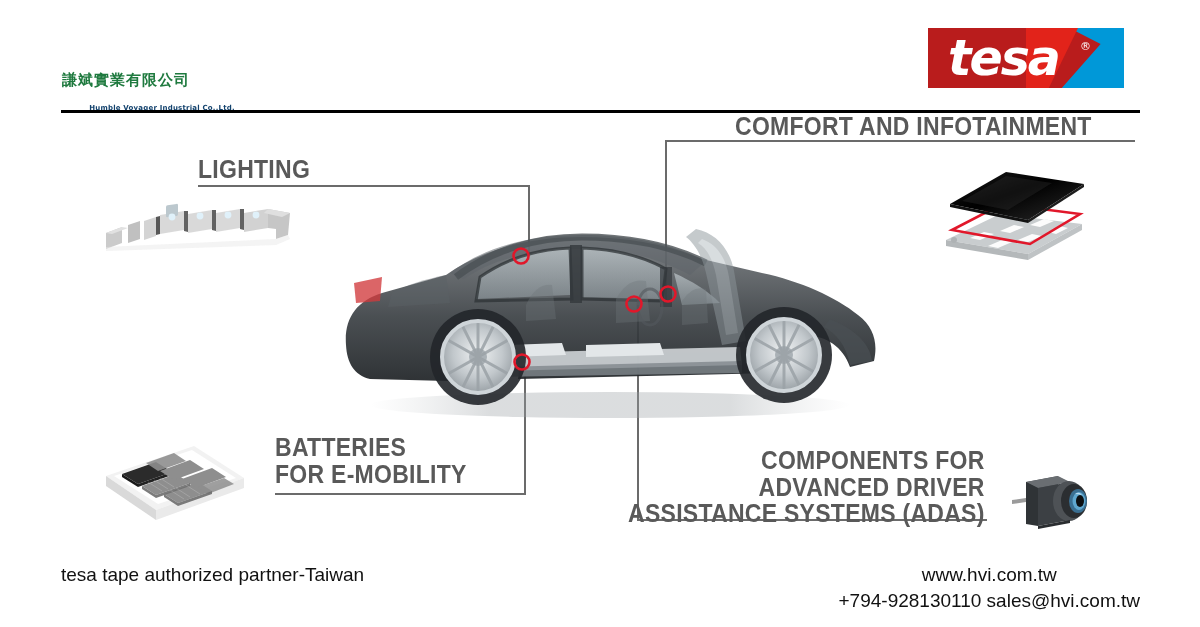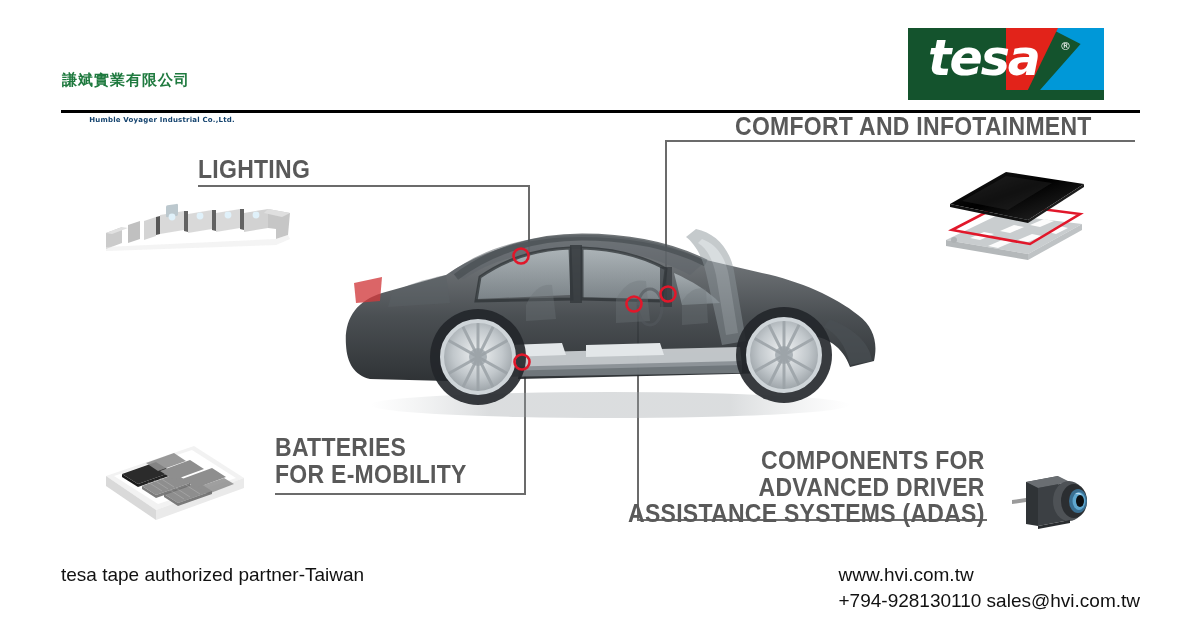--- a/index.html
+++ b/index.html
@@ -8,24 +8,24 @@
   #stage{position:relative;width:1200px;height:627px;background:#ffffff;}
 
   
   #hvi-logo{position:absolute;left:62px;top:22px;width:200px;height:86px;}
   #hvi-mark{position:absolute;left:32px;top:0;width:72px;height:64px;}
   #hvi-cn{position:absolute;left:0;top:49px;width:200px;text-align:left;
           font-family:"DejaVu Sans",sans-serif;font-weight:bold;font-size:15px;
           letter-spacing:1px;color:#1f7a3f;line-height:18px;white-space:nowrap;}
   #hvi-en{position:absolute;left:0;top:82px;width:200px;text-align:center;
           font-family:"DejaVu Sans",sans-serif;font-weight:bold;font-size:7px;
-          letter-spacing:.2px;color:#14436e;white-space:nowrap;margin-top:12px;}
-
-  #tesa-logo{position:absolute;left:908px;top:28px;width:196px;height:72px;
-             overflow:hidden;background:#14532d;}
+          letter-spacing:.2px;color:#14436e;white-space:nowrap;}
+
+  #tesa-logo{position:absolute;left:928px;top:28px;width:196px;height:60px;
+             overflow:hidden;background:#b91c1c;}
   #tesa-swoosh{position:absolute;right:0;top:0;width:78px;height:62px;
                background:#0098d8;
                clip-path:polygon(100% 0,100% 100%,18% 100%,70% 26%,30% 0);}
   #tesa-swoosh2{position:absolute;right:46px;top:0;width:52px;height:62px;
                background:#e2231a;
                clip-path:polygon(0 0,100% 0,42% 100%,0 100%);}
   #tesa-word{position:absolute;left:20px;top:2px;color:#fff;font-size:49px;
              font-weight:bold;font-style:italic;letter-spacing:-2px;
              font-family:"DejaVu Sans",sans-serif;}
   #tesa-reg{position:absolute;left:152px;top:12px;color:#fff;font-size:11px;
@@ -52,21 +52,21 @@
   
   .ln{position:absolute;background:#6b6b6b;}
   .lnh{height:2px;}
   .lnv{width:2px;}
 
   
   .foot{position:absolute;font-size:19px;color:#111;
         font-family:"Liberation Sans","DejaVu Sans",sans-serif;line-height:26px;
         white-space:nowrap;}
   #foot-left{left:61px;top:562px;text-align:left;}
-  #foot-right{right:60px;top:562px;text-align:left;}
+  #foot-right{right:60px;top:562px;text-align:center;}
 
   
   svg{display:block;}
   .gfx{position:absolute;}
 </style>
 </head>
 <body>
 
 <div id="stage">
 

